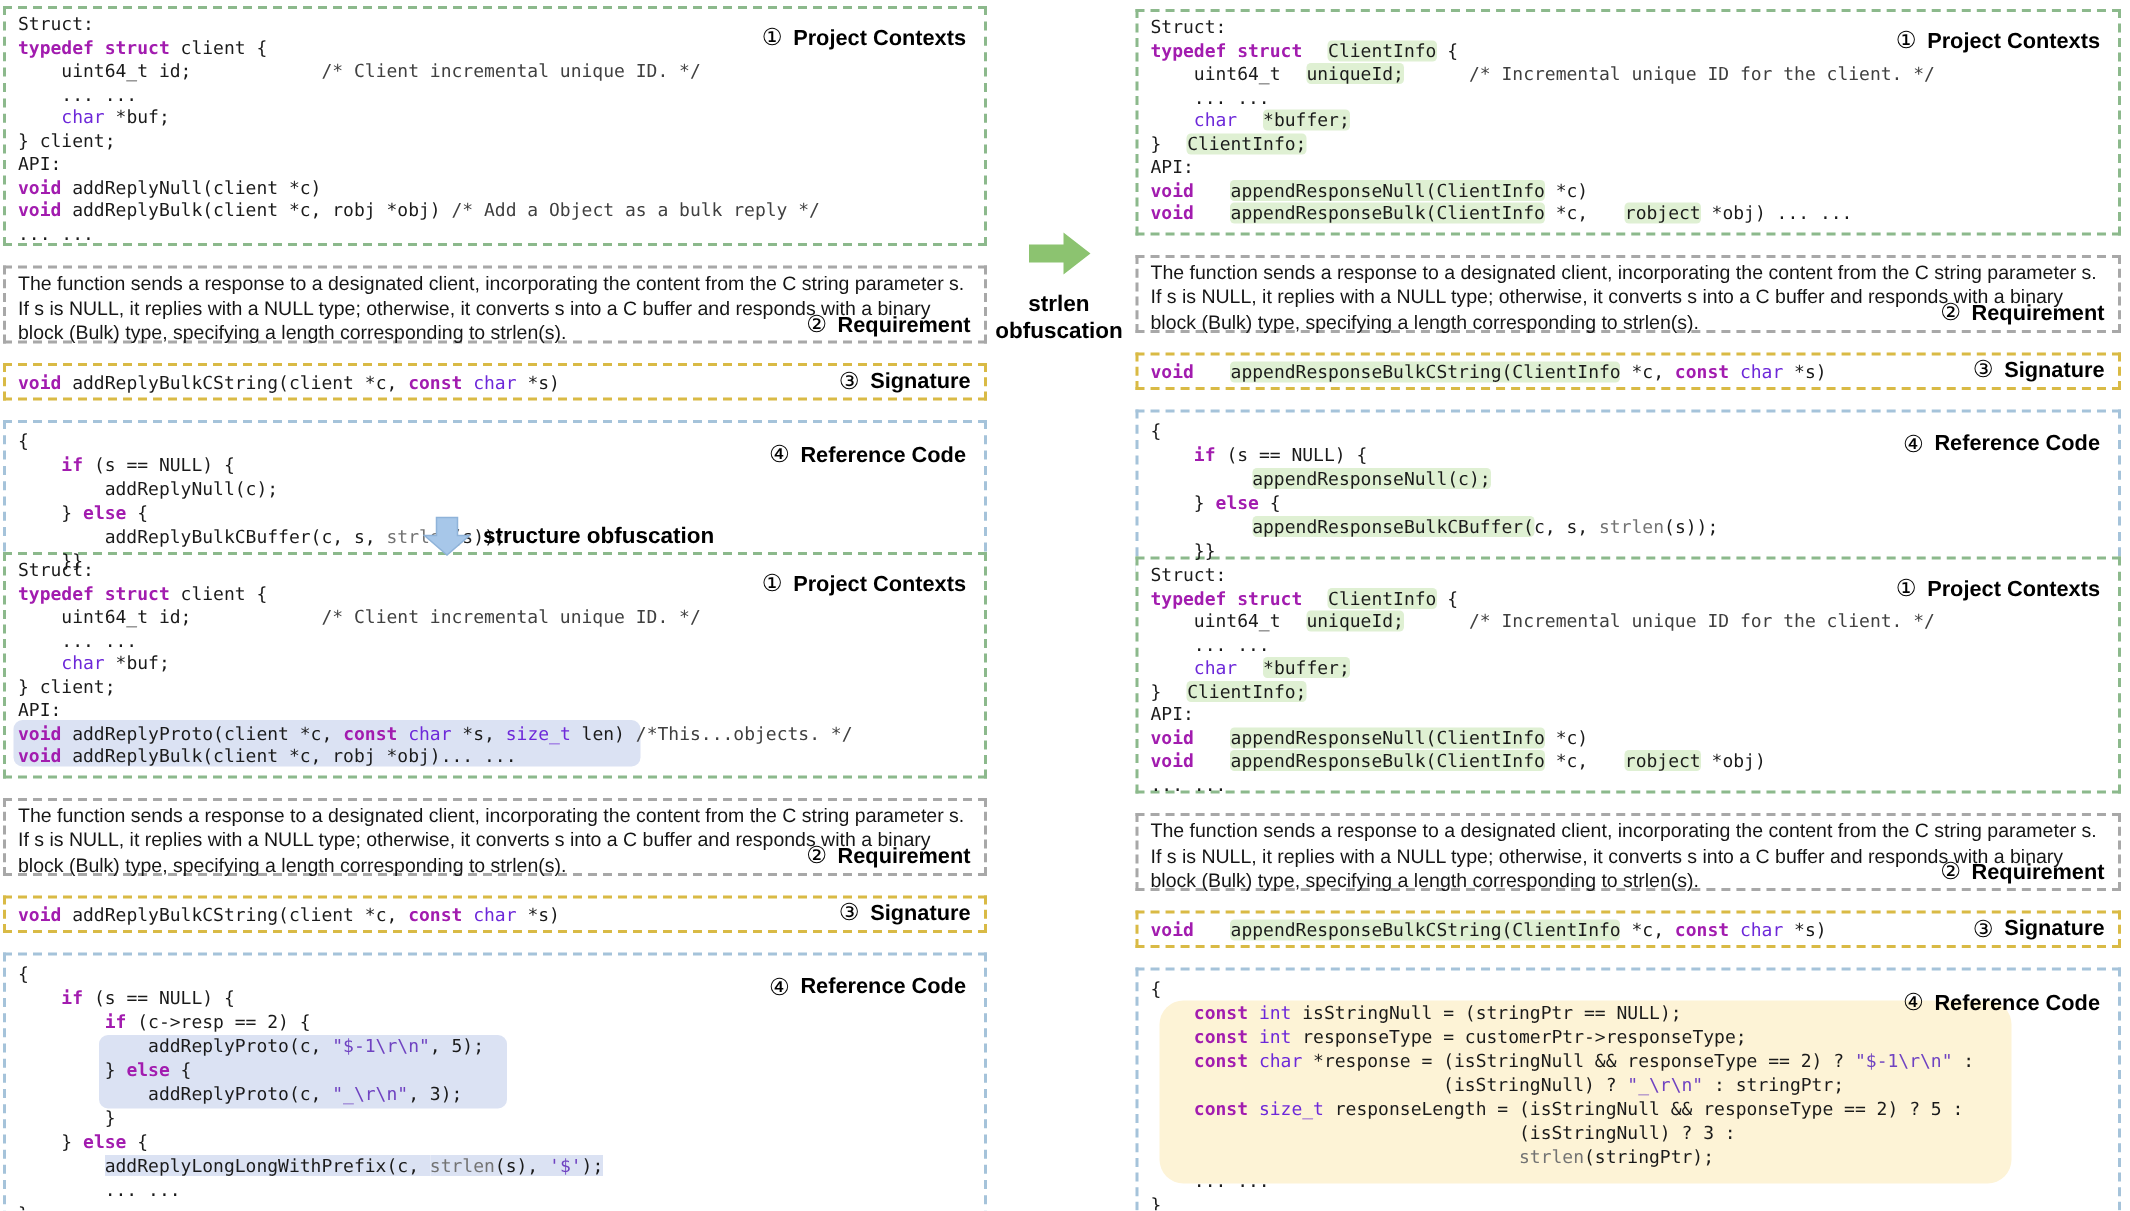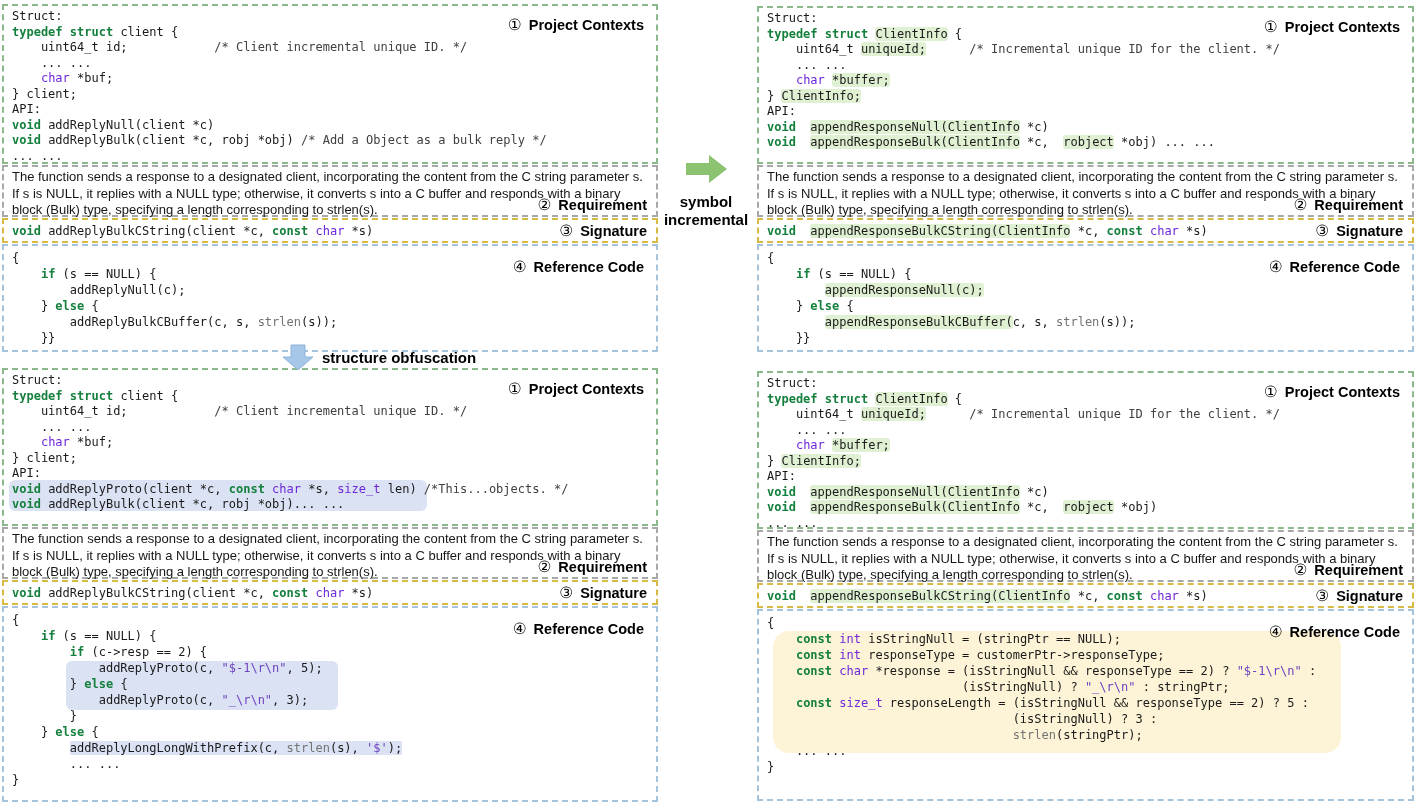--- a/index.html
+++ b/index.html
@@ -1,45 +1,45 @@
 <!DOCTYPE html>
 <html><head>
 <meta charset="utf-8">
 <style>
   * { box-sizing: border-box; margin: 0; padding: 0; }
   html,body { background:#fff; }
   body { width:1420px; height:807px; font-family:"Liberation Sans",sans-serif; }
   .canvas { position:relative; width:1420px; height:807px; background:#fff; overflow:hidden; }
 
-  .quad { position:absolute; display:flex; flex-direction:column; gap:1px; }
+  .quad { position:absolute; display:flex; flex-direction:column; gap:13px; }
   #q-tl { left:2px;   top:4px;   width:656px; height:342px; }
   #q-tr { left:757px; top:6px;   width:657px; height:346px; }
   #q-bl { left:2px;   top:368px; width:656px; height:434px; }
   #q-br { left:757px; top:371px; width:657px; height:430px; }
 
   .box { position:relative; background:#fff; border:2px dashed #999; }
   .ctx { border-color:#8cb98c; height:160px; }
   #q-bl .ctx, #q-br .ctx { height:158px; }
   .req { border-color:#a8a8a8; height:52px; padding:2px 8px; font-size:13px; line-height:16.5px; color:#161616; }
   .sig { border-color:#d9ba45; height:25px; }
   .ref { border-color:#a5c3da; flex:1; }
 
   .code { position:relative; font-family:"DejaVu Sans Mono",monospace; font-size:12px; line-height:16px; padding:4px 8px; white-space:pre; color:#1a1a1a; }
   .ctx .code { line-height:15.5px; padding-top:3px; }
   .ctx .cl { height:15.5px; }
   .cl { position:relative; z-index:1; height:16px; }
   .sig .code { padding-top:3px; }
 
   .p { color:#1a1a1a; }
-  .k { color:#15803d; font-weight:bold; }
+  .k { color:#a21caf; font-weight:bold; }
   .t { color:#6d28d9; }
   .c { color:#404040; }
   .s { color:#6f42c1; }
   .f { color:#737373; font-weight:normal; }
-  .hg { background:#dff0d3; border-radius:3px; }
+  .hg { background:#dff0d3; border-radius:3px;margin-left:10px; }
   .hb { background:#dbe2f3; }
 
   .blk { position:absolute; z-index:0; background:#dbe2f3; border-radius:6px; }
   #blk-ctx-bl { left:5px;  top:110px; width:418px; height:31px; }
   #blk-ref-bl { left:62px; top:53px;  width:272px; height:49px; }
   #blk-ref-br { left:14px; top:20px;  width:568px; height:122px; background:#fdf3d6; border-radius:16px; }
 
   .lab { position:absolute; z-index:2; display:flex; align-items:center; gap:7px; font-weight:bold; font-size:14.5px; color:#000; white-space:nowrap; }
   .lab .num { font-weight:normal; font-size:15.5px; }
   .lab-ctx { top:10px; right:12px; }
@@ -184,21 +184,21 @@
         <span class="num">④</span>
         <span>Reference Code</span>
       </div>
     </div>
   </section>
 
   <div class="arrow-wrap" id="arrow-symbol">
     <svg width="44" height="32">
       <polygon points="2,10 25,10 25,2 43,16 25,30 25,22 2,22" fill="#8cc370"></polygon>
     </svg>
-    <div class="alabel">symbol incremental</div>
+    <div class="alabel">strlen obfuscation</div>
   </div>
 
   <div class="arrow-wrap arrow-h" id="arrow-structure">
     <svg width="32" height="27">
       <polygon points="9,1 23,1 23,13 31,13 16,26 1,13 9,13" fill="#a7c7e9" stroke="#8fb3d9" stroke-width="1"></polygon>
     </svg>
     <div class="alabel">structure obfuscation</div>
   </div>
 
 

